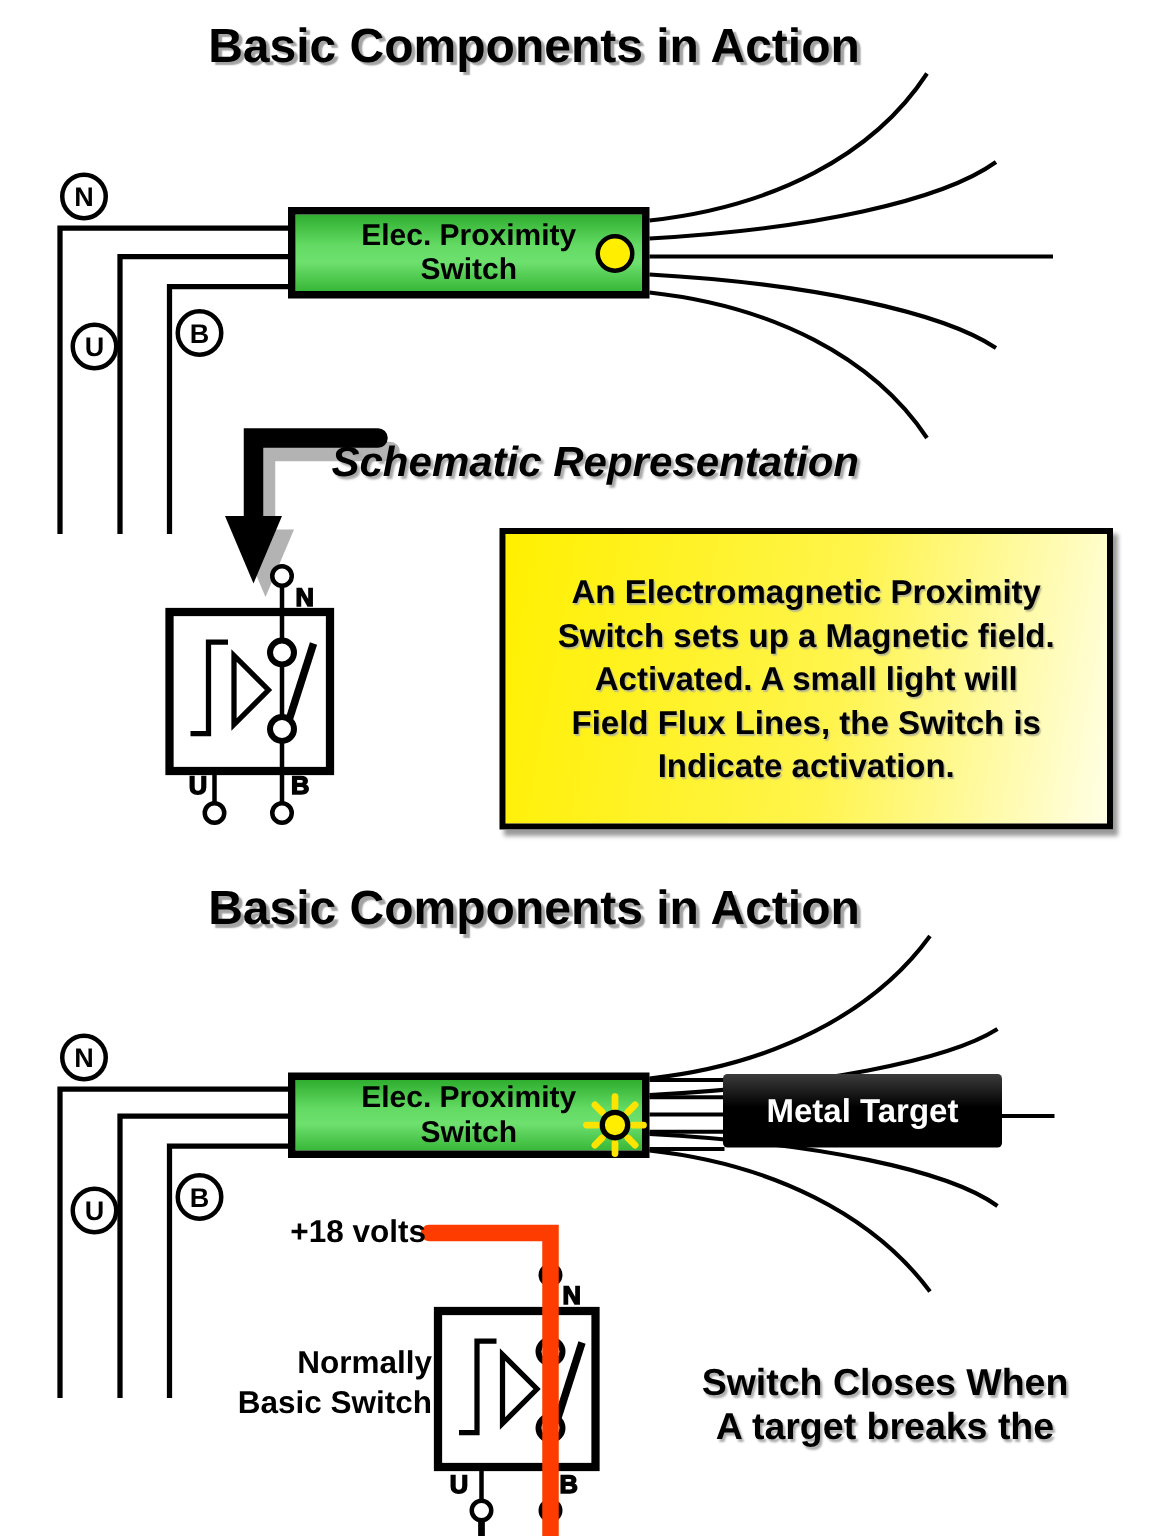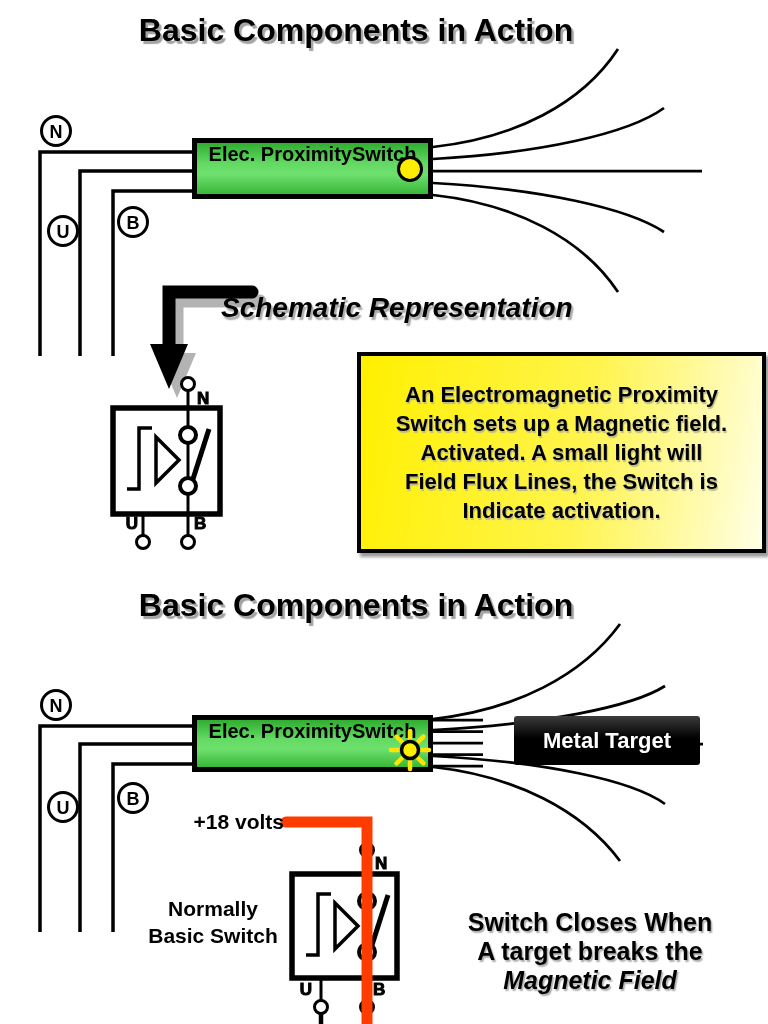--- a/index.html
+++ b/index.html
@@ -6,40 +6,40 @@
   .stage{position:relative;width:768px;height:1024px;background:#fff;overflow:hidden;
          font-family:"Liberation Sans",sans-serif;color:#000;}
   .abs{position:absolute;}
   .title{width:712px;text-align:center;font-size:32px;font-weight:bold;
          text-shadow:2.5px 2.5px 1px #a3a3a3;letter-spacing:0px;}
   .art{position:absolute;left:0;top:0;z-index:1;}
   .overlay{z-index:2;}
   
   .device{width:241px;height:61px;box-sizing:border-box;border:5px solid #000;
           background:linear-gradient(180deg,#2fae2f 0%,#63da63 40%,#6ee06e 62%,#38b738 100%);
-          display:flex;flex-direction:row;align-items:flex-start;justify-content:center;}
+          display:flex;flex-direction:column;align-items:center;justify-content:center;}
   .device .lbl{font-size:20px;font-weight:bold;line-height:23px;text-align:center;}
   .lamp{position:absolute;right:5px;top:50%;transform:translateY(-50%);
         width:20px;height:20px;border-radius:50%;background:#ffee00;border:3px solid #000;}
   .lamp-burst{position:absolute;right:-6px;top:6px;overflow:visible;}
   
   .schcap{font-size:28px;font-weight:bold;font-style:italic;
           text-shadow:2px 2.5px 1.5px #a8a8a8;white-space:nowrap;}
   .infobox{width:409px;height:201px;box-sizing:border-box;border:4px solid #000;
            background:linear-gradient(100deg,#fff000 0%,#fff44d 55%,#ffffe6 100%);
            box-shadow:3px 4px 3px #9a9a9a;
            display:flex;flex-direction:column;align-items:center;justify-content:center;}
   .infobox div{font-size:22px;font-weight:bold;line-height:29px;text-align:center;
                text-shadow:1px 1.5px 1px #b9b98f;}
   .target{width:186px;height:49px;box-sizing:border-box;border-radius:3px;
           background:linear-gradient(180deg,#3c3c3c 0%,#000 45%);
           display:flex;align-items:center;justify-content:center;
-          color:#fff;font-size:22px;font-weight:bold;margin-left:32px;}
+          color:#fff;font-size:22px;font-weight:bold;}
   .volts{width:134px;text-align:right;font-size:21px;font-weight:bold;}
-  .nos{width:150px;text-align:center;font-size:21px;font-weight:bold;line-height:27px;}
+  .nos{width:150px;text-align:right;font-size:21px;font-weight:bold;line-height:27px;}
   .cap2{width:264px;text-align:center;font-size:25px;font-weight:bold;line-height:29px;
         text-shadow:1.5px 2px 1.5px #ababab;}
   .cap2 .it{font-style:italic;}
   
   .circ{font-family:"Liberation Sans",sans-serif;font-weight:bold;font-size:18px;
         text-anchor:middle;fill:#000;}
   .slabel{font-family:"Liberation Sans",sans-serif;font-weight:bold;font-size:17px;fill:#000;}
 </style>
 </head>
 <body>
@@ -153,21 +153,21 @@
   <div class="abs overlay title" style="top:12px;left:0;">Basic Components in Action</div>
 
   <div class="abs overlay device" style="left:192px;top:138px;">
     <div class="lbl">Elec. Proximity</div>
     <div class="lbl">Switch</div>
     <div class="lamp"></div>
   </div>
 
   <div class="abs overlay schcap" style="left:221px;top:292px;">Schematic Representation</div>
 
-  <div class="abs overlay infobox" style="left:333px;top:352px;margin-left:24px;">
+  <div class="abs overlay infobox" style="left:333px;top:352px;">
     <div>An Electromagnetic Proximity</div>
     <div>Switch sets up a Magnetic field.</div>
     <div>Activated. A small light will</div>
     <div>Field Flux Lines, the Switch is</div>
     <div>Indicate activation.</div>
   </div>
 
   <div class="abs overlay title" style="top:587px;left:0;">Basic Components in Action</div>
 
   <div class="abs overlay device" style="left:192px;top:715px;height:57px;">
@@ -195,16 +195,15 @@
   <div class="abs overlay volts" style="left:150px;top:810px;">+18 volts</div>
 
   <div class="abs overlay nos" style="left:138px;top:895px;">
     <div>Normally</div>
     <div>Basic Switch</div>
   </div>
 
   <div class="abs overlay cap2" style="left:458px;top:908px;">
     <div>Switch Closes When</div>
     <div>A target breaks the</div>
-    <div class="it">Magnetic Field</div>
   </div>
 
 </div>
 
 </body></html>

